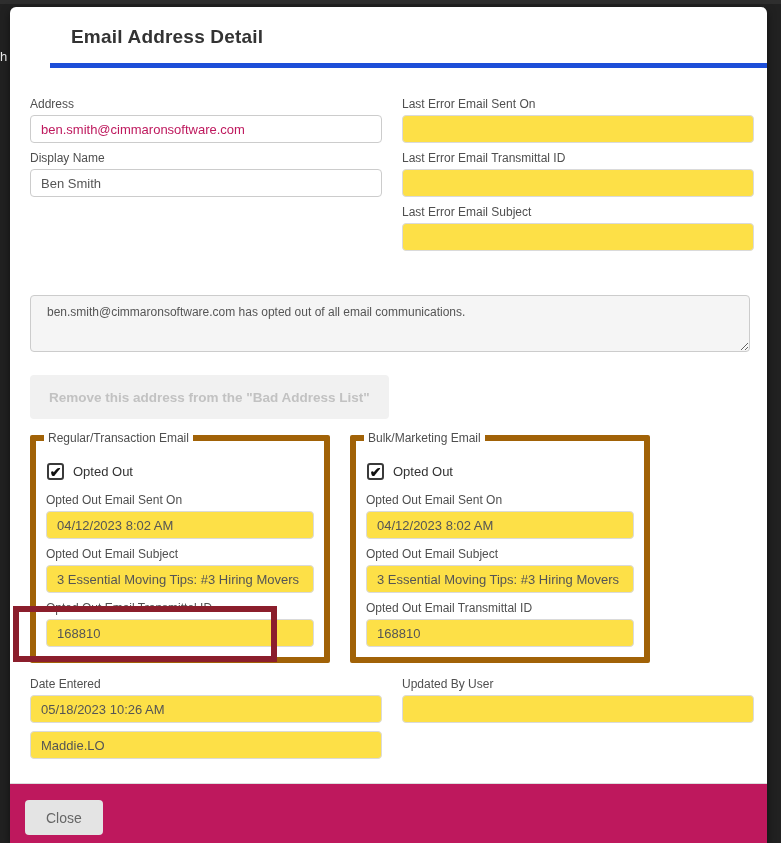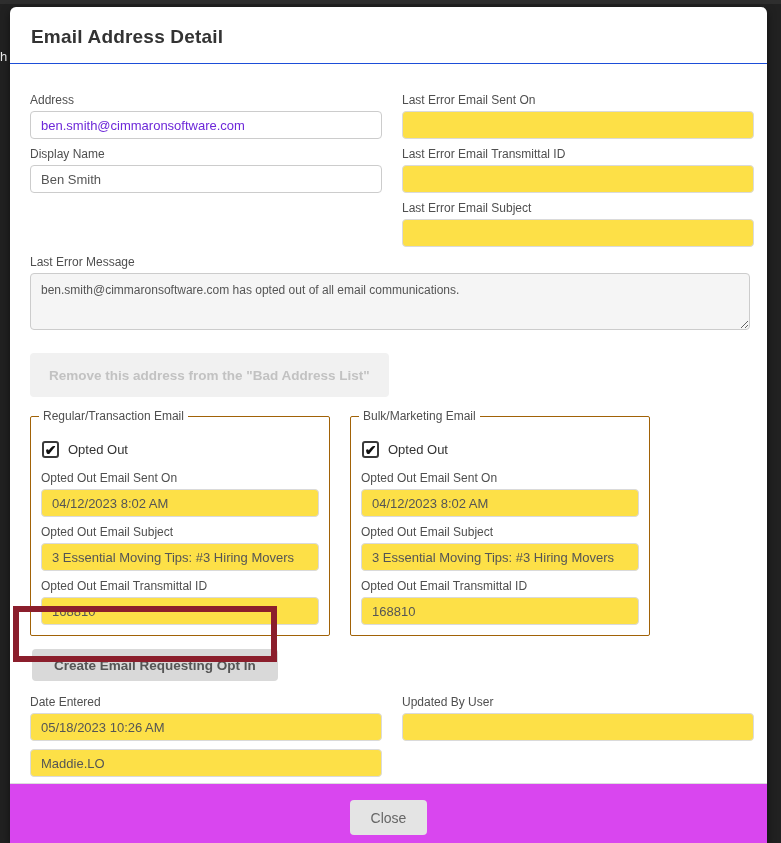--- a/index.html
+++ b/index.html
@@ -21,22 +21,23 @@
   .modal {
     position: absolute; left: 10px; top: 7px;
     width: 757px; height: 836px;
     background: #ffffff;
     border-radius: 6px 6px 0 0;
     display: flex; flex-direction: column;
     box-shadow: 0 3px 9px rgba(0,0,0,.5);
   }
   .modal-header {
     padding: 19px 20px 15px 21px;
-    border-bottom: 1px solid #1d4ed8;
+    border-bottom: 5px solid #1d4ed8;
     flex: 0 0 auto;
+    margin-left: 40px;
   }
   .modal-title {
     font-size: 19px; font-weight: 700; color: #333;
     letter-spacing: .2px;
   }
   .modal-body {
     flex: 1 1 auto;
     padding: 29px 17px 0 20px;
     overflow: hidden;
   }
@@ -47,40 +48,40 @@
     display: block; font-size: 12px; color: #4f4f4f;
     margin-bottom: 3px; line-height: 15px;
   }
   .txt {
     width: 100%; height: 28px;
     border: 1px solid #ccc; border-radius: 4px;
     padding: 0 10px; font-size: 13px; color: #555;
     font-family: inherit; background: #fff; outline: none;
   }
   .txt.ro { background: #fde047; border-color: #dadada; }
-  .txt.addr { color: #6d28d9; }
+  .txt.addr { color: #be185d; }
   .msg-area {
     width: 720px; height: 57px;
     border: 1px solid #ccc; border-radius: 4px;
     background: #f5f5f5; color: #555;
     font-size: 12px; font-family: inherit;
-    padding: 9px 10px; resize: vertical; outline: none;
+    padding: 9px 16px; resize: vertical; outline: none; margin-top: 36px;
   }
   .btn {
     font-family: inherit; border: none; border-radius: 4px;
     cursor: pointer;
   }
   .btn-remove {
     margin-top: 11px; height: 44px; padding: 0 19px;
     background: #f1f1f1; color: #c2c2c2;
     font-size: 13.5px; font-weight: 700;
   }
   .fieldset-row { margin-top: 12px; }
   fieldset.box {
-    border: 1px solid #a16207; border-radius: 2px;
+    border: 6px solid #a16207; border-radius: 2px;
     margin: 0; padding: 0 10px 10px;
     width: 300px;
   }
   fieldset.box legend {
     font-size: 12px; color: #4f4f4f; padding: 0 4px; margin-left: -2px;
   }
   .cb-row {
     display: flex; align-items: center; gap: 9px;
     margin: 18px 0 13px 1px;
   }
@@ -101,23 +102,23 @@
   .bottom-rows { margin-top: 14px; }
   .annotation-box {
     position: absolute; left: 13px; top: 606px;
     width: 264px; height: 56px;
     border: 6px solid #8b1e2c;
     pointer-events: none; z-index: 6;
   }
   .modal-footer {
     flex: 0 0 60px;
     border-top: 1px solid #ddd;
-    background: #d946ef;
+    background: #be185d;
     padding: 16px 15px 0;
-    display: flex; justify-content: center; align-items: flex-start;
+    display: flex; justify-content: flex-start; align-items: flex-start;
     border-radius: 0;
   }
   .btn-close {
     height: 35px; padding: 0 21px;
     background: #e4e4e4; color: #666;
     font-size: 14px;
   }
 </style>
 </head>
 <body>
@@ -156,21 +157,20 @@
         </div>
         <div class="fgroup">
           <span class="flabel">Last Error Email Subject</span>
           <input class="txt ro" type="text" readonly="" value="" style="">
         </div>
       </div>
     </div>
 
     
     <div class="fgroup">
-      <span class="flabel">Last Error Message</span>
       <textarea class="msg-area" style="">ben.smith@cimmaronsoftware.com has opted out of all email communications.</textarea>
     </div>
 
     
     <button class="btn btn-remove">Remove this address from the "Bad Address List"</button>
 
     
     <div class="two-col fieldset-row">
       <fieldset class="box">
         <legend>Regular/Transaction Email</legend>
@@ -211,21 +211,20 @@
           <input class="txt ro" type="text" readonly="" value="3 Essential Moving Tips: #3 Hiring Movers" style="">
         </div>
         <div class="fgroup" style="margin-bottom:0;">
           <span class="flabel">Opted Out Email Transmittal ID</span>
           <input class="txt ro" type="text" readonly="" value="168810" style="">
         </div>
       </fieldset>
     </div>
 
     
-    <button class="btn btn-optin">Create Email Requesting Opt In</button>
 
     
     <div class="two-col bottom-rows">
       <div class="col">
         <div class="fgroup">
           <span class="flabel">Date Entered</span>
           <input class="txt ro" type="text" readonly="" value="05/18/2023 10:26 AM" style="">
         </div>
         <div class="fgroup">
           <input class="txt ro" type="text" readonly="" value="Maddie.LO" style="">

